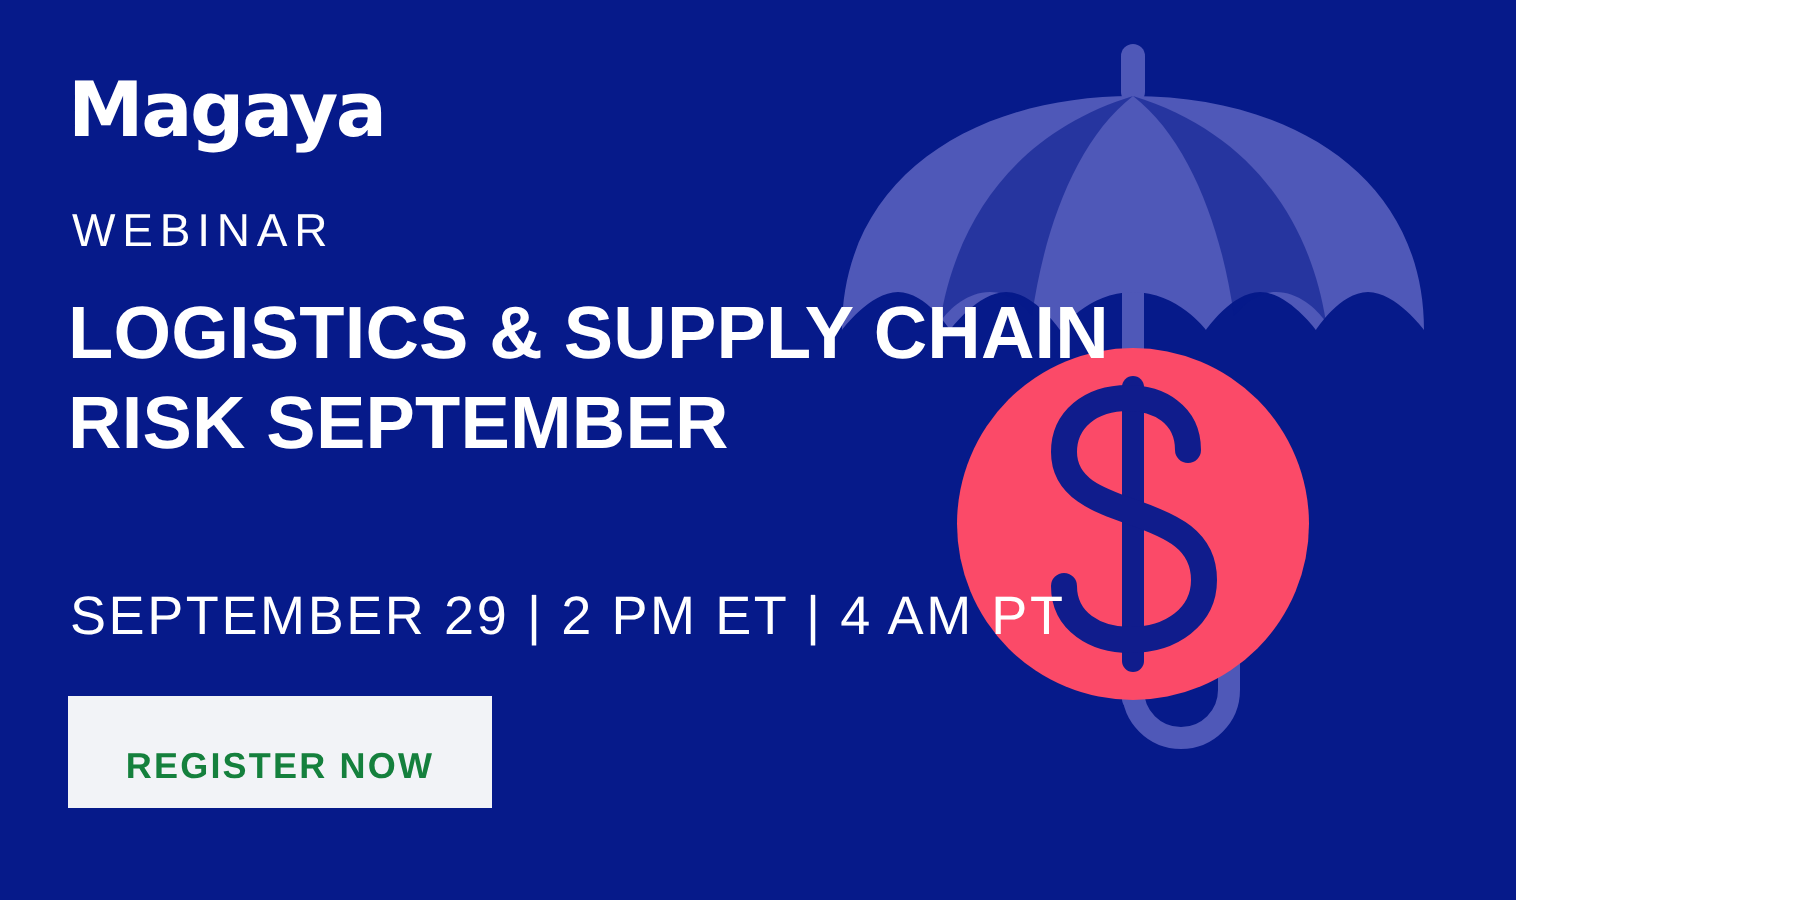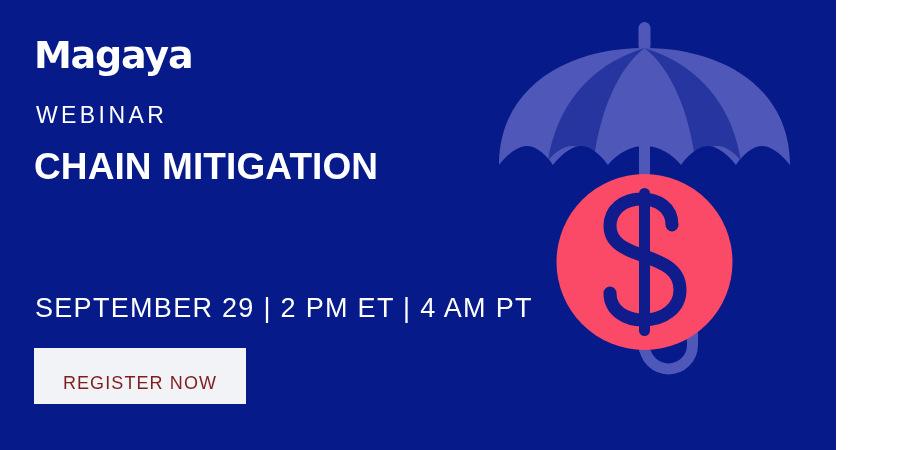--- a/index.html
+++ b/index.html
@@ -8,21 +8,21 @@
   }
   body {
     width: 900px;
     height: 450px;
     overflow: hidden;
     font-family: "Liberation Sans", sans-serif;
   }
 
   #banner {
     position: relative;
-    width: 836px;
+    width: 758px;
     height: 450px;
     background: #061a8a;
     overflow: hidden;
   }
 
   
   #artwork {
     position: absolute;
     top: 0;
     right: 0;
@@ -105,22 +105,22 @@
     border: 0;
     padding: 0;
     display: flex;
     align-items: center;
     justify-content: center;
     cursor: pointer;
     font-family: "Liberation Sans", sans-serif;
   }
   .cta-label {
     font-size: 18px;
-    font-weight: 400;
-    color: #7f1d1d;
+    font-weight: 700;
+    color: #15803d;
     letter-spacing: 1.1px;
     line-height: 1;
     margin-top: 14px;
   }
 </style>
 </head>
 <body>
 
 <div id="banner">
 
@@ -173,21 +173,22 @@
     </svg>
   </div>
 
   <div id="content">
 
     <div class="logo">Magaya</div>
 
     <div class="eyebrow">WEBINAR</div>
 
     <h1 class="headline">
-      <span class="hl-line">CHAIN MITIGATION</span>
+      <span class="hl-line">LOGISTICS &amp; SUPPLY CHAIN</span>
+      <span class="hl-line">RISK SEPTEMBER</span>
     </h1>
 
     <div class="datetime">SEPTEMBER 29  |  2 PM ET  |  4 AM PT</div>
 
     <button class="cta">
       <span class="cta-label">REGISTER NOW</span>
     </button>
 
   </div>
 </div>

